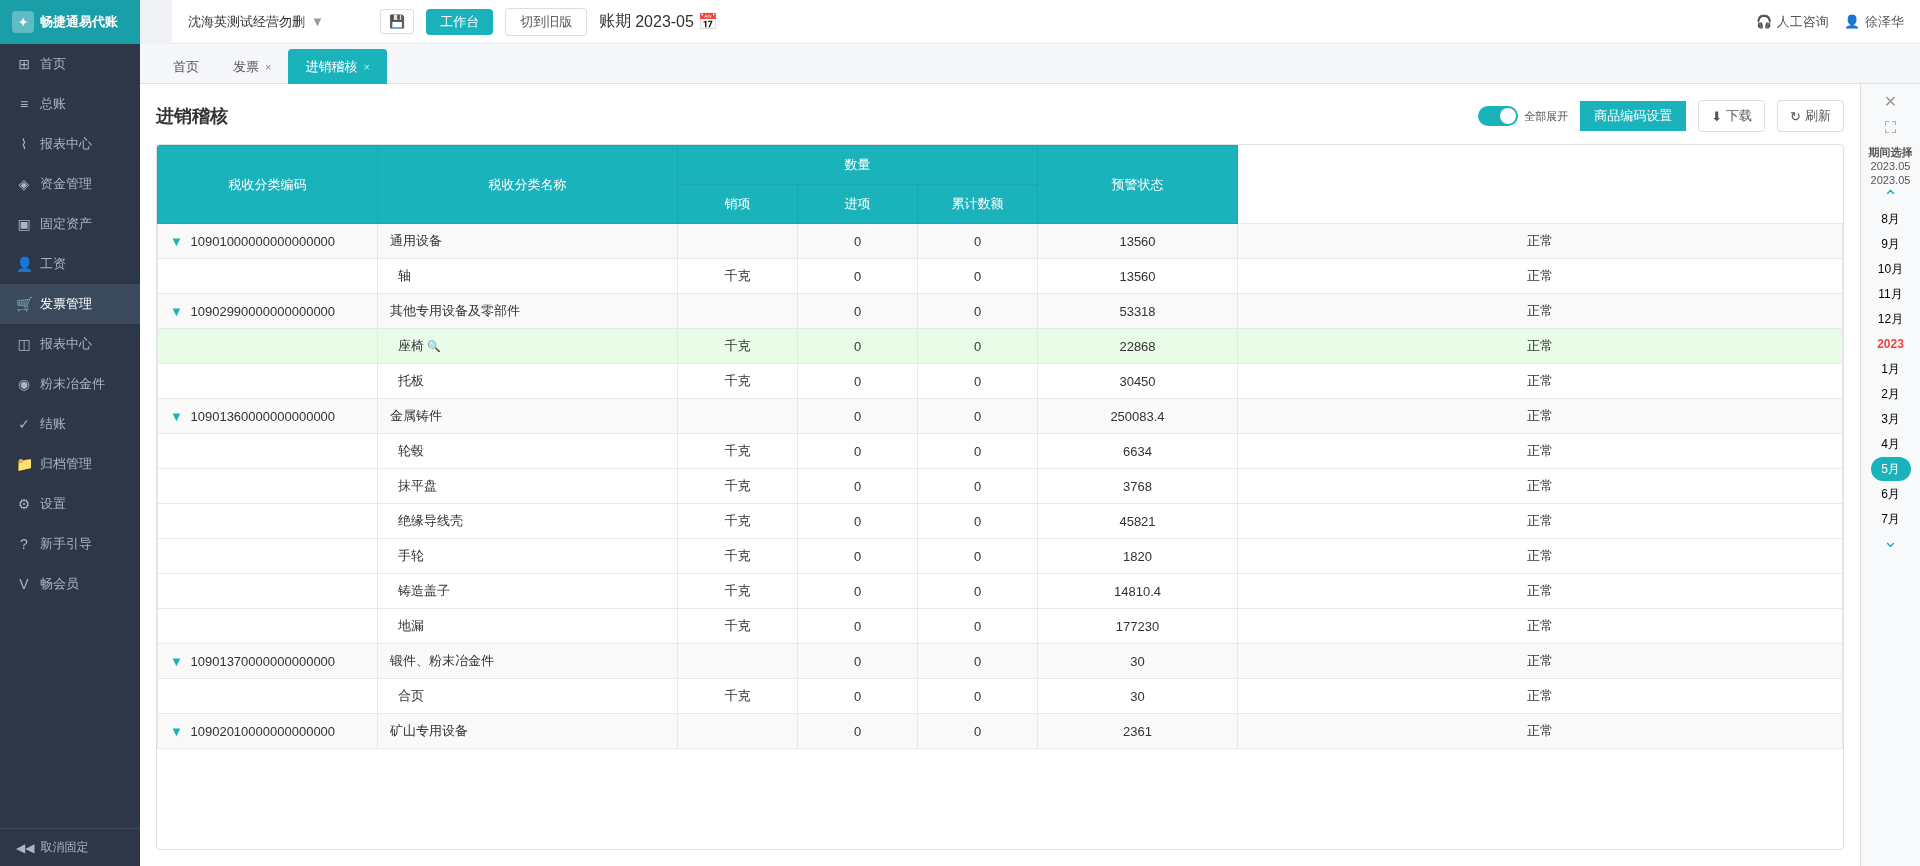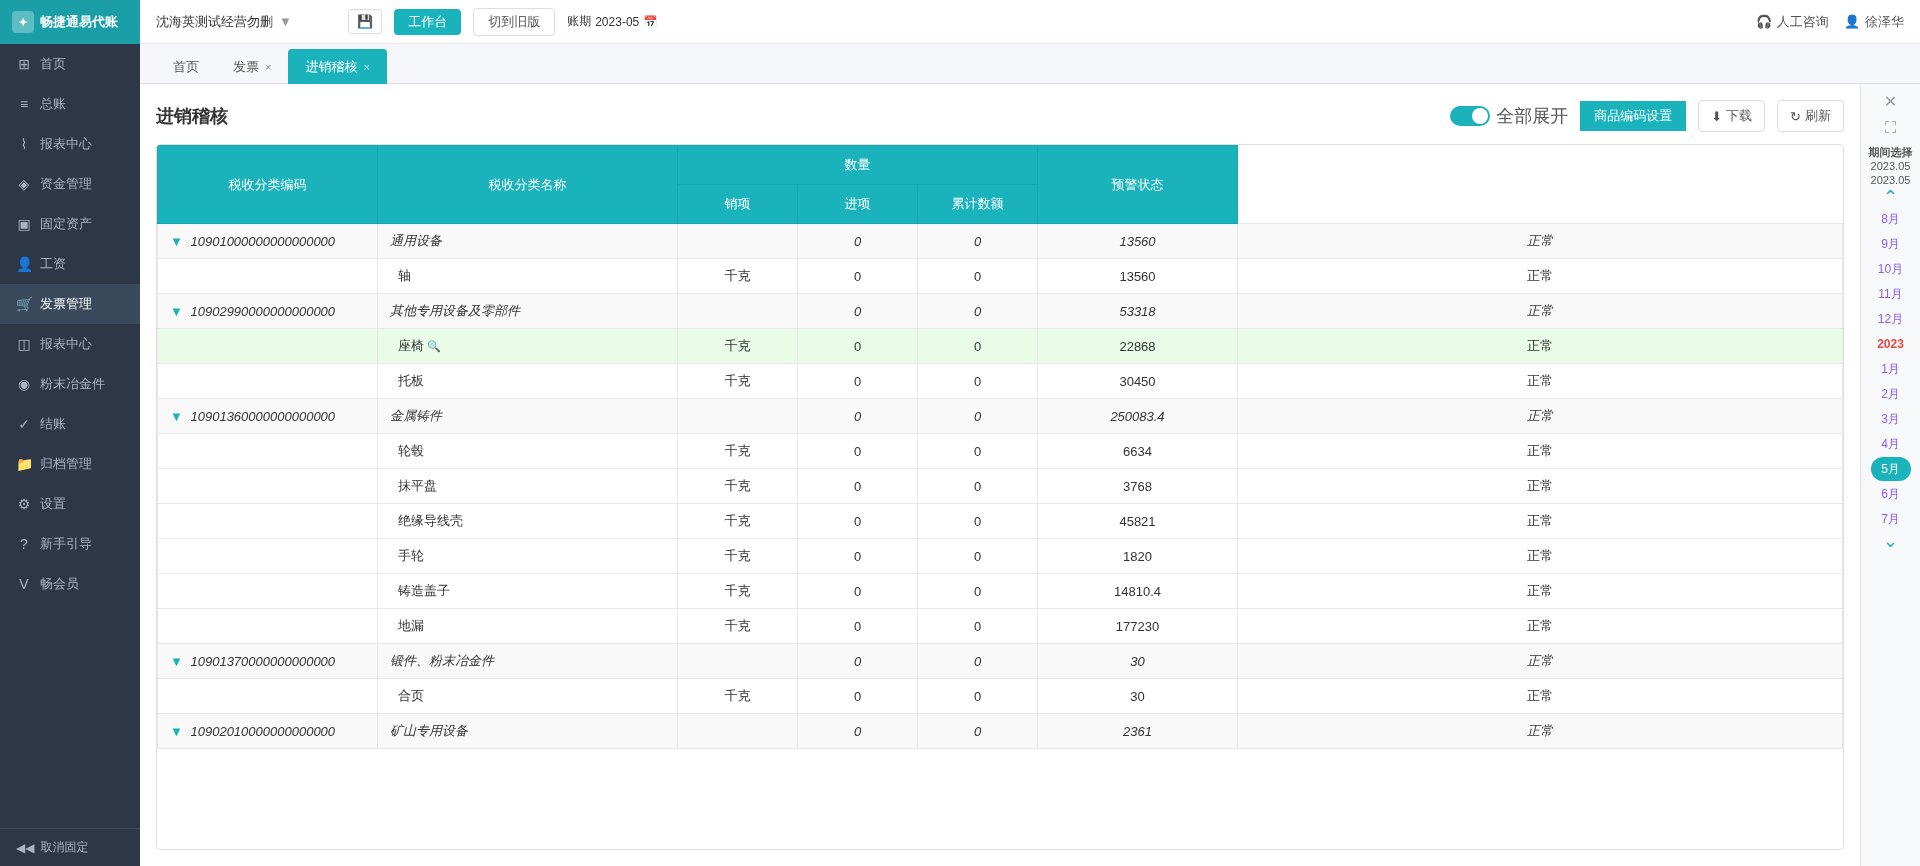--- a/index.html
+++ b/index.html
@@ -70,20 +70,21 @@
     
     .topbar {
       height: 44px;
       background: #fff;
       border-bottom: 1px solid #e8e8e8;
       display: flex;
       align-items: center;
       padding: 0 16px;
       gap: 12px;
       flex-shrink: 0;
+      margin-left: 32px;
     }
     .topbar-company {
       display: flex;
       align-items: center;
       gap: 6px;
       font-size: 13px;
       color: #333;
       min-width: 180px;
     }
     .topbar-btn {
@@ -99,21 +100,21 @@
     }
     .topbar-btn-oldver {
       background: white;
       border: 1px solid #ddd;
       color: #555;
     }
     .topbar-period {
       display: flex;
       align-items: center;
       gap: 4px;
-      font-size: 12px;
+      font-size: 16px;
       color: #333;
     }
     .topbar-right {
       margin-left: auto;
       display: flex;
       align-items: center;
       gap: 16px;
       color: #555;
       font-size: 13px;
     }
@@ -190,21 +191,21 @@
     }
     .page-actions {
       display: flex;
       align-items: center;
       gap: 12px;
     }
     .toggle-all {
       display: flex;
       align-items: center;
       gap: 6px;
-      font-size: 18px;
+      font-size: 11px;
       color: #555;
     }
     .toggle-switch {
       width: 40px; height: 20px;
       background: #1ab3bc;
       border-radius: 10px;
       position: relative;
       cursor: pointer;
     }
     .toggle-switch::after {
@@ -267,21 +268,21 @@
       font-weight: normal;
       white-space: nowrap;
     }
     tbody tr td {
       padding: 8px 12px;
       border: 1px solid #e8e8e8;
       color: #333;
       text-align: center;
     }
     tbody tr.highlighted { background: #e8fce8; }
-    tbody tr.group-row td { background: #f9f9f9; font-weight: normal; font-style: italic; }
+    tbody tr.group-row td { background: #f9f9f9; font-weight: normal; }
     tbody tr td.td-left { text-align: left; }
     .expand-icon { color: #1ab3bc; cursor: pointer; margin-right: 4px; }
     .indent { padding-left: 20px; }
 
     
     .right-panel {
       width: 60px;
       background: #f8f9fa;
       border-left: 1px solid #e0e0e0;
       display: flex;
@@ -308,21 +309,21 @@
       color: #555;
       margin-bottom: 2px;
     }
     .month-item {
       width: 40px;
       height: 24px;
       display: flex;
       align-items: center;
       justify-content: center;
       font-size: 12px;
-      color: #8b5cf6;
+      color: #000000;
       cursor: pointer;
       border-radius: 12px;
       margin: 1px 0;
     }
     .month-item.active {
       background: #1ab3bc;
       color: white;
     }
     .month-item.current-year {
       color: #ff6600;

